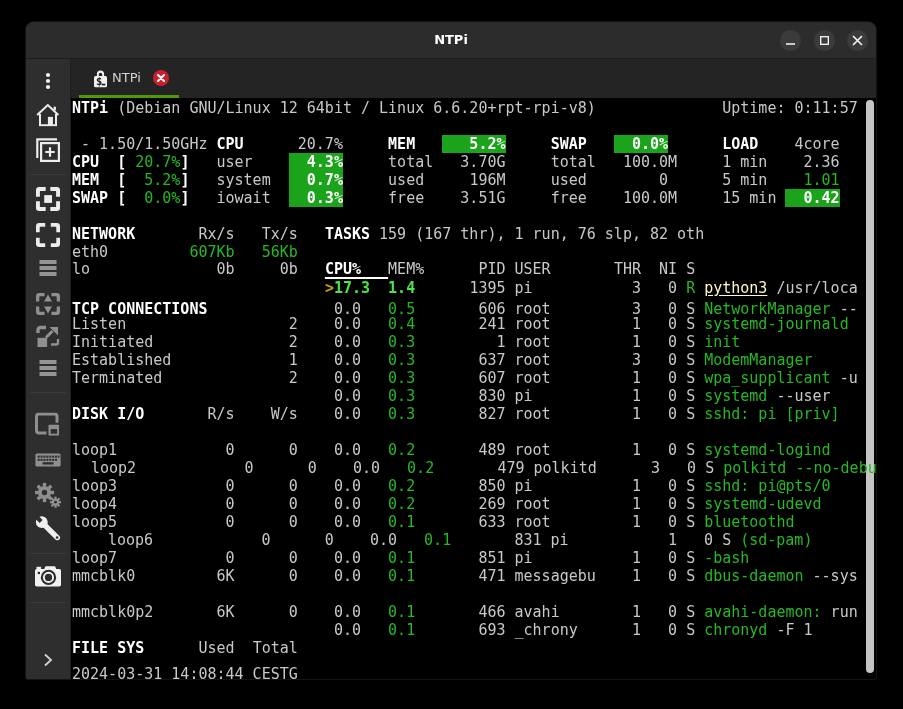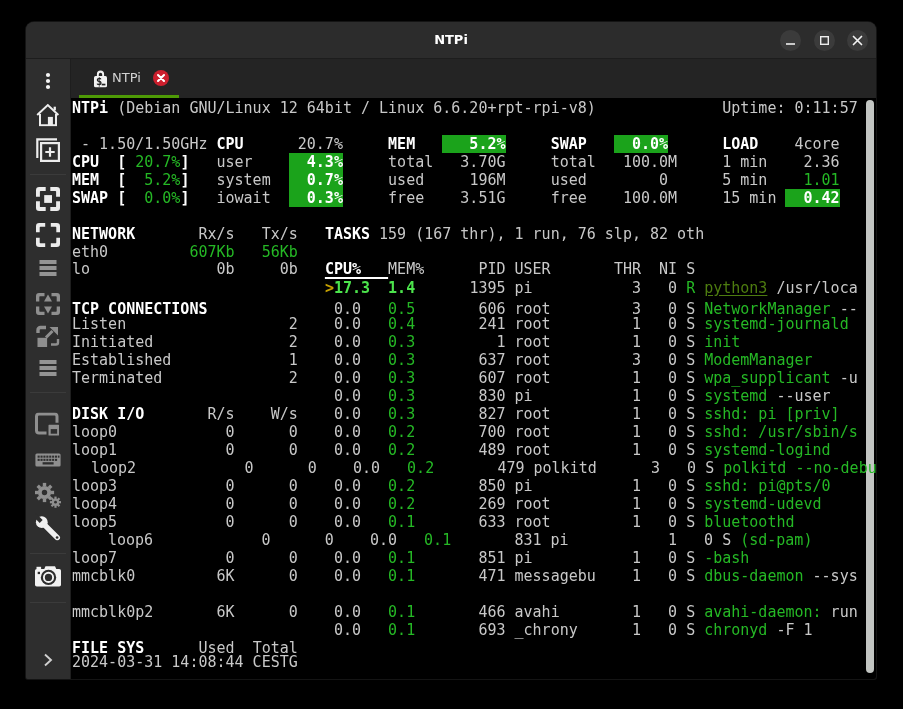--- a/index.html
+++ b/index.html
@@ -27,21 +27,21 @@
   #tablock{position:absolute;left:14px;top:10px;}
   #tablabel{position:absolute;left:33px;top:0;height:36px;line-height:37px;color:#d2d2d2;font-size:13px;}
   #tabclose{position:absolute;left:74px;top:11px;width:16px;height:16px;border-radius:50%;background:#cc1f2d;}
   #terminal{position:absolute;left:0;top:39px;width:805px;height:581px;background:#000;overflow:hidden;}
   .trow{position:absolute;left:1px;white-space:pre;font-family:"DejaVu Sans Mono",monospace;
         font-size:15px;line-height:18px;height:18px;color:#c8c8c8;letter-spacing:0;}
   .trow span{display:inline-block;}
   .trow .b{color:#ffffff;font-weight:bold;}
   .trow .g{color:#25b825;}
   .trow .gb{color:#4ce44c;font-weight:bold;}
-  .trow .gu{color:#4d7c0f;text-decoration:underline;text-underline-offset:2px;}
+  .trow .gu{color:#fef9c3;text-decoration:underline;text-underline-offset:2px;}
   .trow .y{color:#c4a000;font-weight:bold;}
   .trow .vb{background:#1ba31b;color:#ffffff;font-weight:bold;}
   .trow .sort{color:#ffffff;font-weight:bold;text-decoration:underline;text-underline-offset:3px;text-decoration-thickness:1.6px;}
   #scrollbar{position:absolute;left:795px;top:2px;width:7.5px;height:573px;border-radius:4px;background:#c2c5c2;}
 </style>
 </head>
 <body>
 
 <div id="window">
   <div id="titlebar">
@@ -275,29 +275,28 @@
           <div class="trow" style="top: 145px;"><span>eth0</span>         <span class="g">607Kb</span>   <span class="g">56Kb</span></div>
           <div class="trow" style="top: 162px;"><span>lo</span>              <span>0b</span>     <span>0b</span>   <span class="sort">CPU%   </span><span>MEM%</span>      <span>PID</span> <span>USER</span>       <span>THR</span>  <span>NI</span> <span>S</span></div>
           <div class="trow" style="top: 181px;">                            <span class="y">&gt;</span><span class="gb">17.3</span>  <span class="gb">1.4</span>      <span>1395</span> <span>pi</span>           <span>3</span>   <span>0</span> <span class="g">R</span> <span class="gu">python3</span><span> /usr/loca</span></div>
           <div class="trow" style="top: 202px;"><span class="b">TCP CONNECTIONS</span>              <span>0.0</span>   <span class="g">0.5</span>       <span>606</span> <span>root</span>         <span>3</span>   <span>0</span> <span>S</span> <span class="g">NetworkManager</span><span> --</span></div>
           <div class="trow" style="top: 217px;"><span>Listen</span>                  <span>2</span>    <span>0.0</span>   <span class="g">0.4</span>       <span>241</span> <span>root</span>         <span>1</span>   <span>0</span> <span>S</span> <span class="g">systemd-journald</span></div>
           <div class="trow" style="top: 235px;"><span>Initiated</span>               <span>2</span>    <span>0.0</span>   <span class="g">0.3</span>         <span>1</span> <span>root</span>         <span>1</span>   <span>0</span> <span>S</span> <span class="g">init</span></div>
           <div class="trow" style="top: 253px;"><span>Established</span>             <span>1</span>    <span>0.0</span>   <span class="g">0.3</span>       <span>637</span> <span>root</span>         <span>3</span>   <span>0</span> <span>S</span> <span class="g">ModemManager</span></div>
           <div class="trow" style="top: 271px;"><span>Terminated</span>              <span>2</span>    <span>0.0</span>   <span class="g">0.3</span>       <span>607</span> <span>root</span>         <span>1</span>   <span>0</span> <span>S</span> <span class="g">wpa_supplicant</span><span> -u</span></div>
           <div class="trow" style="top: 289px;">                             <span>0.0</span>   <span class="g">0.3</span>       <span>830</span> <span>pi</span>           <span>1</span>   <span>0</span> <span>S</span> <span class="g">systemd</span><span> --user</span></div>
           <div class="trow" style="top: 307px;"><span class="b">DISK I/O</span>       <span>R/s</span>    <span>W/s</span>    <span>0.0</span>   <span class="g">0.3</span>       <span>827</span> <span>root</span>         <span>1</span>   <span>0</span> <span>S</span> <span class="g">sshd: pi [priv]</span></div>
-          <div class="trow" style="top: 325px;"><span>loop0</span>            <span>0</span>      <span>0</span>    <span>0.0</span>   <span class="g">0.2</span>       <span>700</span> <span>root</span>         <span>1</span>   <span>0</span> <span>S</span> <span class="g">sshd: /usr/sbin/s</span></div>
           <div class="trow" style="top: 343px;"><span>loop1</span>            <span>0</span>      <span>0</span>    <span>0.0</span>   <span class="g">0.2</span>       <span>489</span> <span>root</span>         <span>1</span>   <span>0</span> <span>S</span> <span class="g">systemd-logind</span></div>
           <div class="trow" style="top: 361px; padding-left: 19px;"><span>loop2</span>            <span>0</span>      <span>0</span>    <span>0.0</span>   <span class="g">0.2</span>       <span>479</span> <span>polkitd</span>      <span>3</span>   <span>0</span> <span>S</span> <span class="g">polkitd --no-debu</span></div>
           <div class="trow" style="top: 379px;"><span>loop3</span>            <span>0</span>      <span>0</span>    <span>0.0</span>   <span class="g">0.2</span>       <span>850</span> <span>pi</span>           <span>1</span>   <span>0</span> <span>S</span> <span class="g">sshd: pi@pts/0</span></div>
           <div class="trow" style="top: 397px;"><span>loop4</span>            <span>0</span>      <span>0</span>    <span>0.0</span>   <span class="g">0.2</span>       <span>269</span> <span>root</span>         <span>1</span>   <span>0</span> <span>S</span> <span class="g">systemd-udevd</span></div>
           <div class="trow" style="top: 415px;"><span>loop5</span>            <span>0</span>      <span>0</span>    <span>0.0</span>   <span class="g">0.1</span>       <span>633</span> <span>root</span>         <span>1</span>   <span>0</span> <span>S</span> <span class="g">bluetoothd</span></div>
           <div class="trow" style="top: 433px; padding-left: 36px;"><span>loop6</span>            <span>0</span>      <span>0</span>    <span>0.0</span>   <span class="g">0.1</span>       <span>831</span> <span>pi</span>           <span>1</span>   <span>0</span> <span>S</span> <span class="g">(sd-pam)</span></div>
           <div class="trow" style="top: 451px;"><span>loop7</span>            <span>0</span>      <span>0</span>    <span>0.0</span>   <span class="g">0.1</span>       <span>851</span> <span>pi</span>           <span>1</span>   <span>0</span> <span>S</span> <span class="g">-bash</span></div>
           <div class="trow" style="top: 469px; text-align: center;"><span>mmcblk0</span>         <span>6K</span>      <span>0</span>    <span>0.0</span>   <span class="g">0.1</span>       <span>471</span> <span>messagebu</span>    <span>1</span>   <span>0</span> <span>S</span> <span class="g">dbus-daemon</span><span> --sys</span></div>
           <div class="trow" style="top: 505px;"><span>mmcblk0p2</span>       <span>6K</span>      <span>0</span>    <span>0.0</span>   <span class="g">0.1</span>       <span>466</span> <span>avahi</span>        <span>1</span>   <span>0</span> <span>S</span> <span class="g">avahi-daemon:</span><span> run</span></div>
           <div class="trow" style="top: 523px;">                             <span>0.0</span>   <span class="g">0.1</span>       <span>693</span> <span>_chrony</span>      <span>1</span>   <span>0</span> <span>S</span> <span class="g">chronyd</span><span> -F 1</span></div>
           <div class="trow" style="top: 541px;"><span class="b">FILE SYS</span>      <span>Used</span>  <span>Total</span></div>
-          <div class="trow" style="top: 555px;"><span>2024-03-31 14:08:44 CESTG</span></div>
+          <div class="trow" style="top: 567px;"><span>2024-03-31 14:08:44 CESTG</span></div>
         </div>
     </div>
   </div>
 </div>
 
 </body></html>

